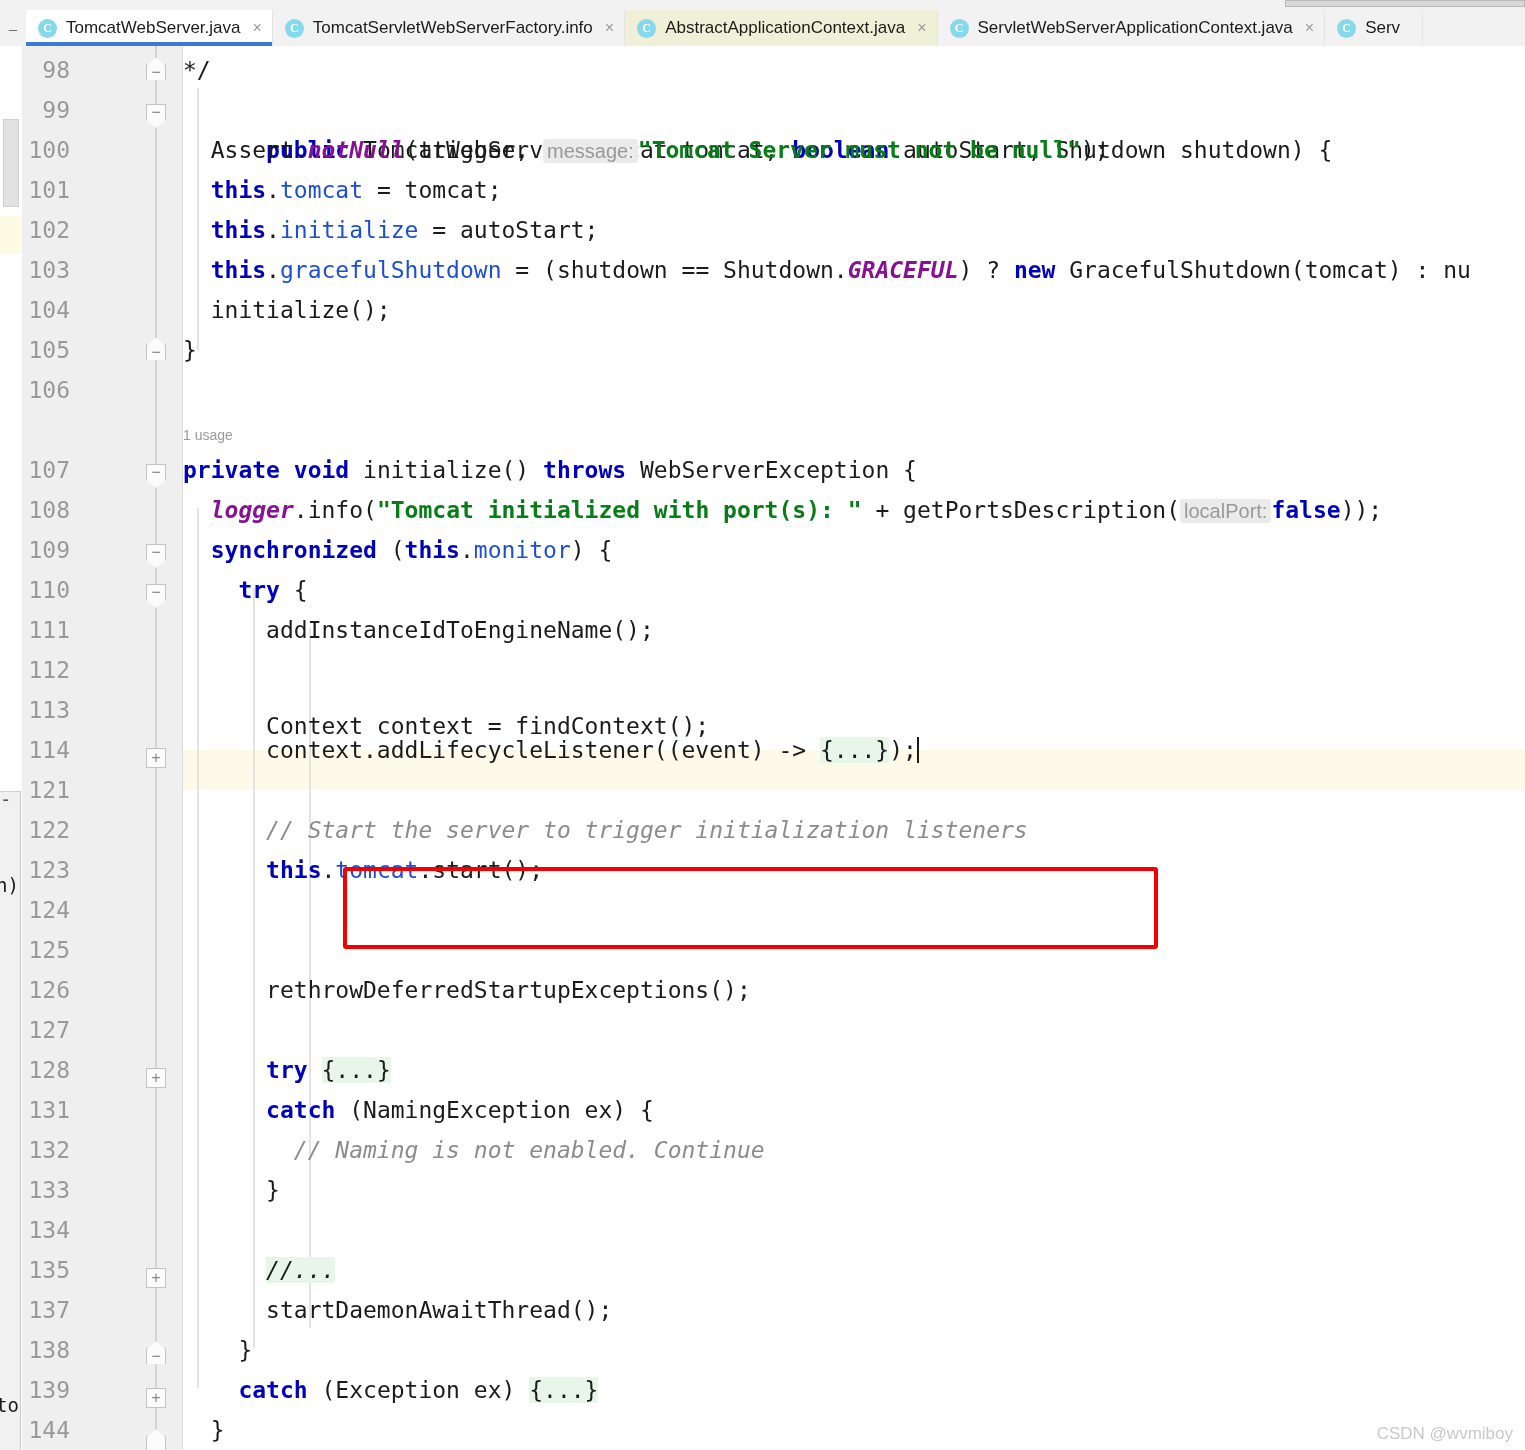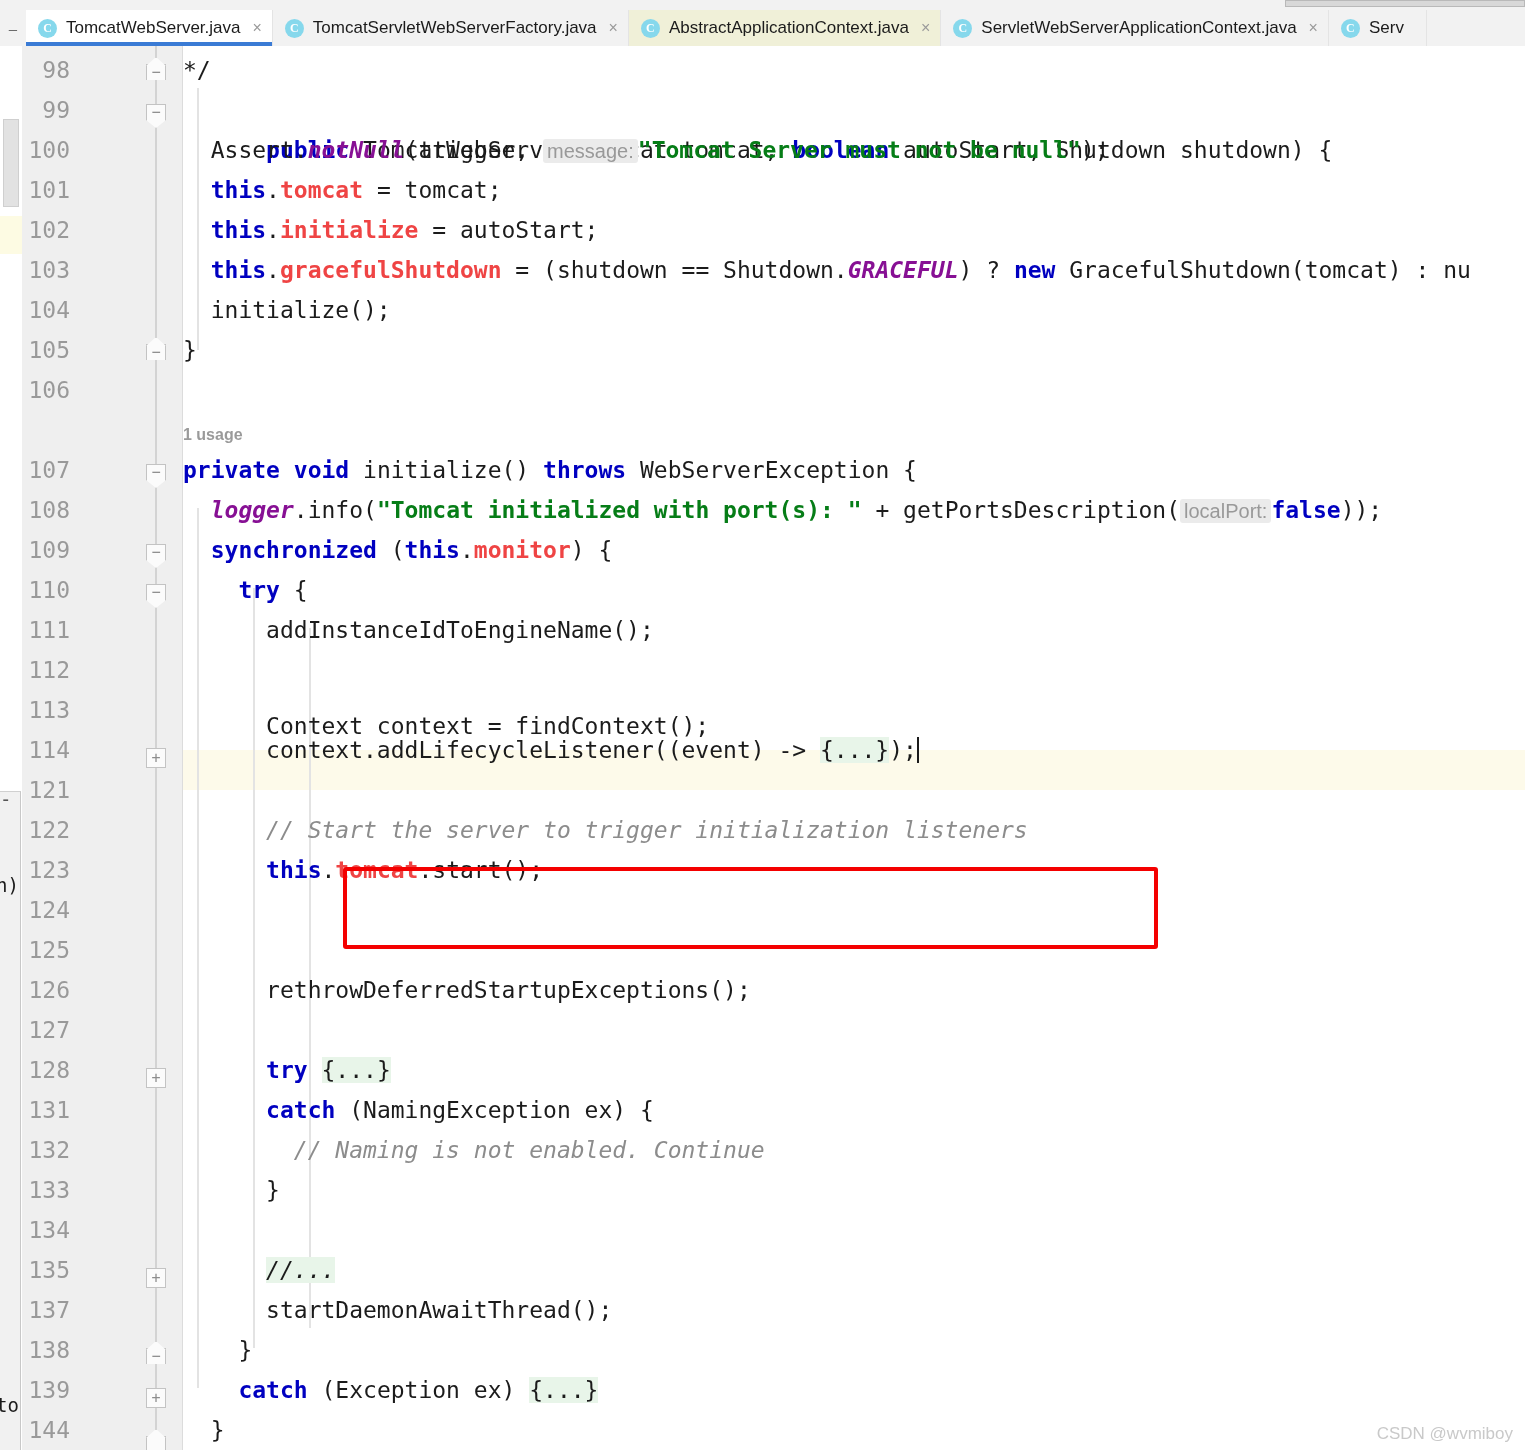--- a/index.html
+++ b/index.html
@@ -236,40 +236,39 @@
   
   .iguide {
     position: absolute;
     width: 2px;
     background: #e3e3e3;
   }
 
   
   .kw   { color: #0000c0; font-weight: bold; }
   .str  { color: #067d17; font-weight: bold; }
-  .fld  { color: #ef4444; font-weight: bold; }
+  .fld  { color: #1d4ed8; font-weight: normal; }
   .stat { color: #871094; font-style: italic; font-weight: bold; }
   .cmt  { color: #8c8c8c; font-style: italic; }
   .hint {
     background: #ebebeb;
     color: #999999;
     font-size: 20px;
     border-radius: 3px;
     padding: 1px 4px;
     font-family: "Liberation Sans", sans-serif;
   }
   .fold-ph {
     background: #e8f5e9;
     color: #1b1b1b;
   }
   .usage {
     color: #9a9a9a;
     font-family: "Liberation Sans", sans-serif;
-    font-size: 16px;
-    font-weight: bold;
+    font-size: 14px;
   }
   .caret {
     display: inline-block;
     width: 2px; height: 26px;
     background: #1b1b1b;
     vertical-align: -5px;
   }
 
   
   #red-box {
@@ -303,21 +302,21 @@
   <div id="tab-left-dash">–</div>
 
   <div class="tab active-sel">
     <span class="tab-icon">C</span>
     <span class="tab-label">TomcatWebServer.java</span>
     <span class="tab-close">×</span>
   </div>
 
   <div class="tab plain">
     <span class="tab-icon">C</span>
-    <span class="tab-label">TomcatServletWebServerFactory.java</span>
+    <span class="tab-label">TomcatServletWebServerFactory.info</span>
     <span class="tab-close">×</span>
   </div>
 
   <div class="tab context-hl">
     <span class="tab-icon">C</span>
     <span class="tab-label">AbstractApplicationContext.java</span>
     <span class="tab-close">×</span>
   </div>
 
   <div class="tab plain">

